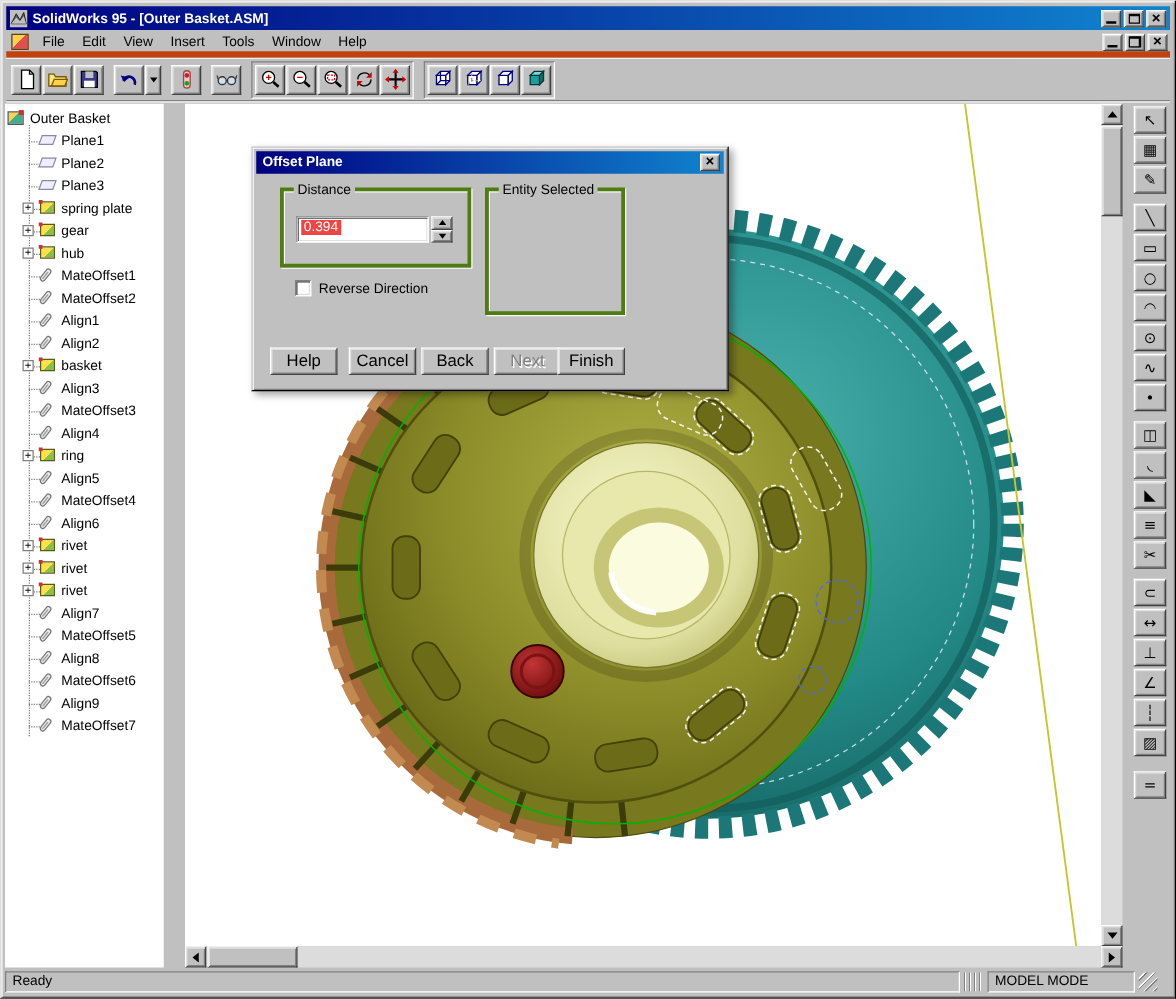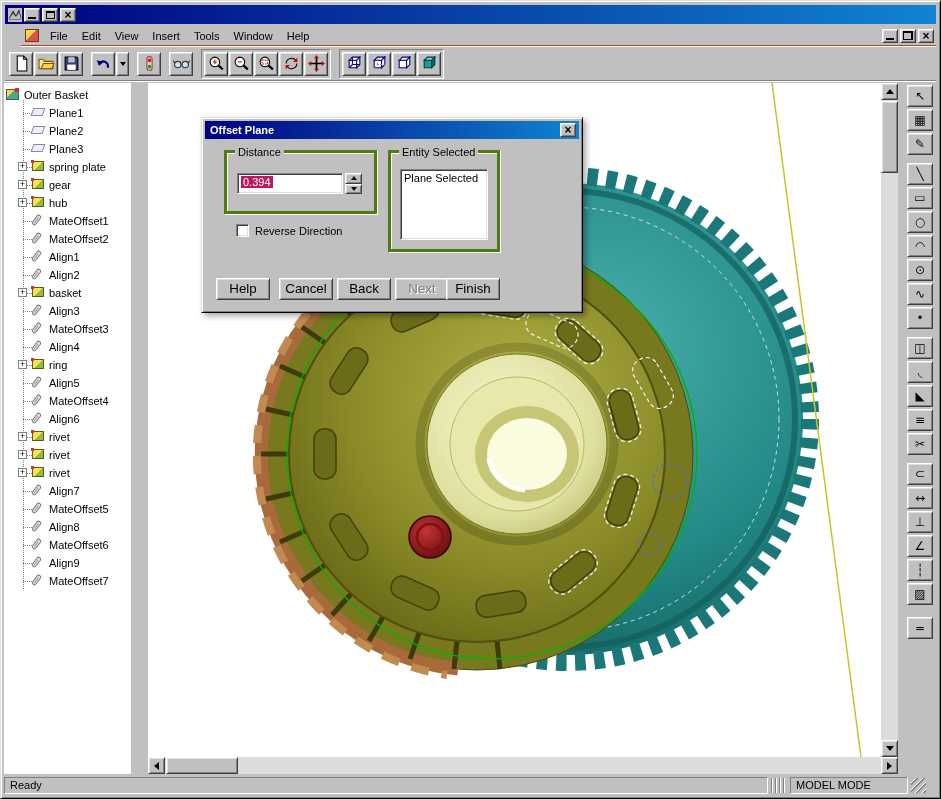--- a/index.html
+++ b/index.html
@@ -28,23 +28,23 @@
   .g-min { width:8px; height:9px; border-bottom:2px solid #000; }
   .g-max { width:9px; height:8px; border:1px solid #000; border-top:2px solid #000; }
   .g-close::before { content:"×"; font-size:12px; font-weight:bold; color:#000; line-height:10px; }
   .g-rest { position:relative; width:10px; height:9px; }
   .g-rest::before { content:""; position:absolute; right:0; top:0; width:7px; height:6px;
     border:1px solid #000; border-top-width:2px; }
   .g-rest::after { content:""; position:absolute; left:0; bottom:0; width:7px; height:6px;
     border:1px solid #000; border-top-width:2px; background:#c0c0c0; }
 
   
-  #menubar { position:absolute; left:20px; top:25px; right:4px; height:20px;
+  #menubar { position:absolute; left:4px; top:25px; right:4px; height:20px;
     display:flex; align-items:center; padding:0 2px;
-    border-bottom:1px solid #c2410c; box-shadow:0 1px 0 #fff; }
+    border-bottom:5px solid #c2410c; box-shadow:0 1px 0 #fff; }
   .doc-icon { width:14px; height:13px; margin:0 4px 0 2px; position:relative;
     background:linear-gradient(135deg,#ffd24a 0 45%,#e05050 45% 100%); border:1px solid #604010; }
   .menu-item { padding:3px 7px; cursor:default; }
   #mdi-btns { margin-left:auto; display:flex; }
 
   
   #toolbar { position:absolute; left:4px; top:46px; right:4px; height:34px;
     display:flex; align-items:center; gap:8px; padding:0 4px;
     border-bottom:1px solid #808080; box-shadow:0 1px 0 #fff; }
   .tb-group { display:flex; gap:1px; }
@@ -114,21 +114,21 @@
     z-index:50; }
   #dlg-title { position:absolute; left:3px; top:3px; right:3px; height:18px;
     background:linear-gradient(90deg,#000080,#1084d0); display:flex; align-items:center;
     padding:0 3px; color:#fff; font-weight:bold; }
   #dlg-title .dtext { flex:1; margin-left:2px; }
   .groupbox { position:absolute; border:3px solid #4d7c0f;
     box-shadow: inset 1px 1px 0 #fff, 1px 1px 0 #fff; }
   .legend { position:absolute; top:-7px; left:8px; background:#c0c0c0; padding:0 3px; }
   #gb-distance { left:22px; top:32px; width:153px; height:64px; }
   #dist-field { position:absolute; left:10px; top:20px; width:106px; height:21px; padding:2px 3px; }
-  #dist-field .sel { background:#be185d; color:#fff; padding:0 2px; }
+  #dist-field .sel { background:#ef4444; color:#fff; padding:0 2px; }
   #spinner { position:absolute; left:118px; top:20px; width:17px; height:21px;
     display:flex; flex-direction:column; }
   .spin-btn { flex:1; display:flex; align-items:center; justify-content:center; padding:0; }
   .tri-up-s { width:0;height:0;border-left:3px solid transparent;border-right:3px solid transparent;border-bottom:4px solid #000; }
   .tri-dn-s { width:0;height:0;border-left:3px solid transparent;border-right:3px solid transparent;border-top:4px solid #000; }
   #gb-entity { left:186px; top:32px; width:112px; height:102px; }
   #entity-list { position:absolute; left:9px; top:16px; right:9px; bottom:9px; padding:2px 3px; }
   #cb-row { position:absolute; left:34px; top:106px; display:flex; align-items:center; gap:6px; }
   .checkbox { width:13px; height:13px; }
   #dlg-buttons { position:absolute; left:0; top:160px; width:100%; height:22px; }
@@ -150,20 +150,21 @@
 <body>
 
 <div id="window">
 
   <div id="titlebar">
     <svg width="14" height="14" viewBox="0 0 14 14">
         <rect x="0" y="0" width="14" height="14" fill="#c0c0c0"></rect>
         <path d="M1 11L5 3l3 5 3-6 2 9z" fill="#606060" stroke="#202020" stroke-width="0.8"></path>
         <path d="M1 11L5 6l3 3 3-4 2 6z" fill="#e8e8e8" opacity="0.7"></path>
       </svg>
+    <span class="ttext">SolidWorks 95 - [Outer Basket.ASM]</span>
     <span class="win-btn r3d">
         <span class="g-min"></span>
       </span>
     <span class="win-btn r3d">
         <span class="g-max"></span>
       </span>
     <span class="win-btn r3d">
         <span class="g-close"></span>
       </span>
   </div>
@@ -590,23 +591,20 @@
         <button class="spin-btn r3d">
             <span class="tri-up-s"></span>
           </button>
         <button class="spin-btn r3d">
             <span class="tri-dn-s"></span>
           </button>
       </div>
     </div>
     <div id="gb-entity" class="groupbox">
       <span class="legend">Entity Selected</span>
-      <div id="entity-list" class="s3d">
-        <div>Plane Selected</div>
-      </div>
     </div>
     <div id="cb-row">
       <span class="checkbox s3d"></span>
       <span>Reverse Direction</span>
     </div>
     <div id="dlg-buttons">
       <button class="dbtn r3d" style="left:14px;">Help</button>
       <button class="dbtn r3d" style="left:77px;">Cancel</button>
       <button class="dbtn r3d" style="left:135px;">Back</button>
       <button class="dbtn r3d disabled" style="left:193px;">Next</button>

